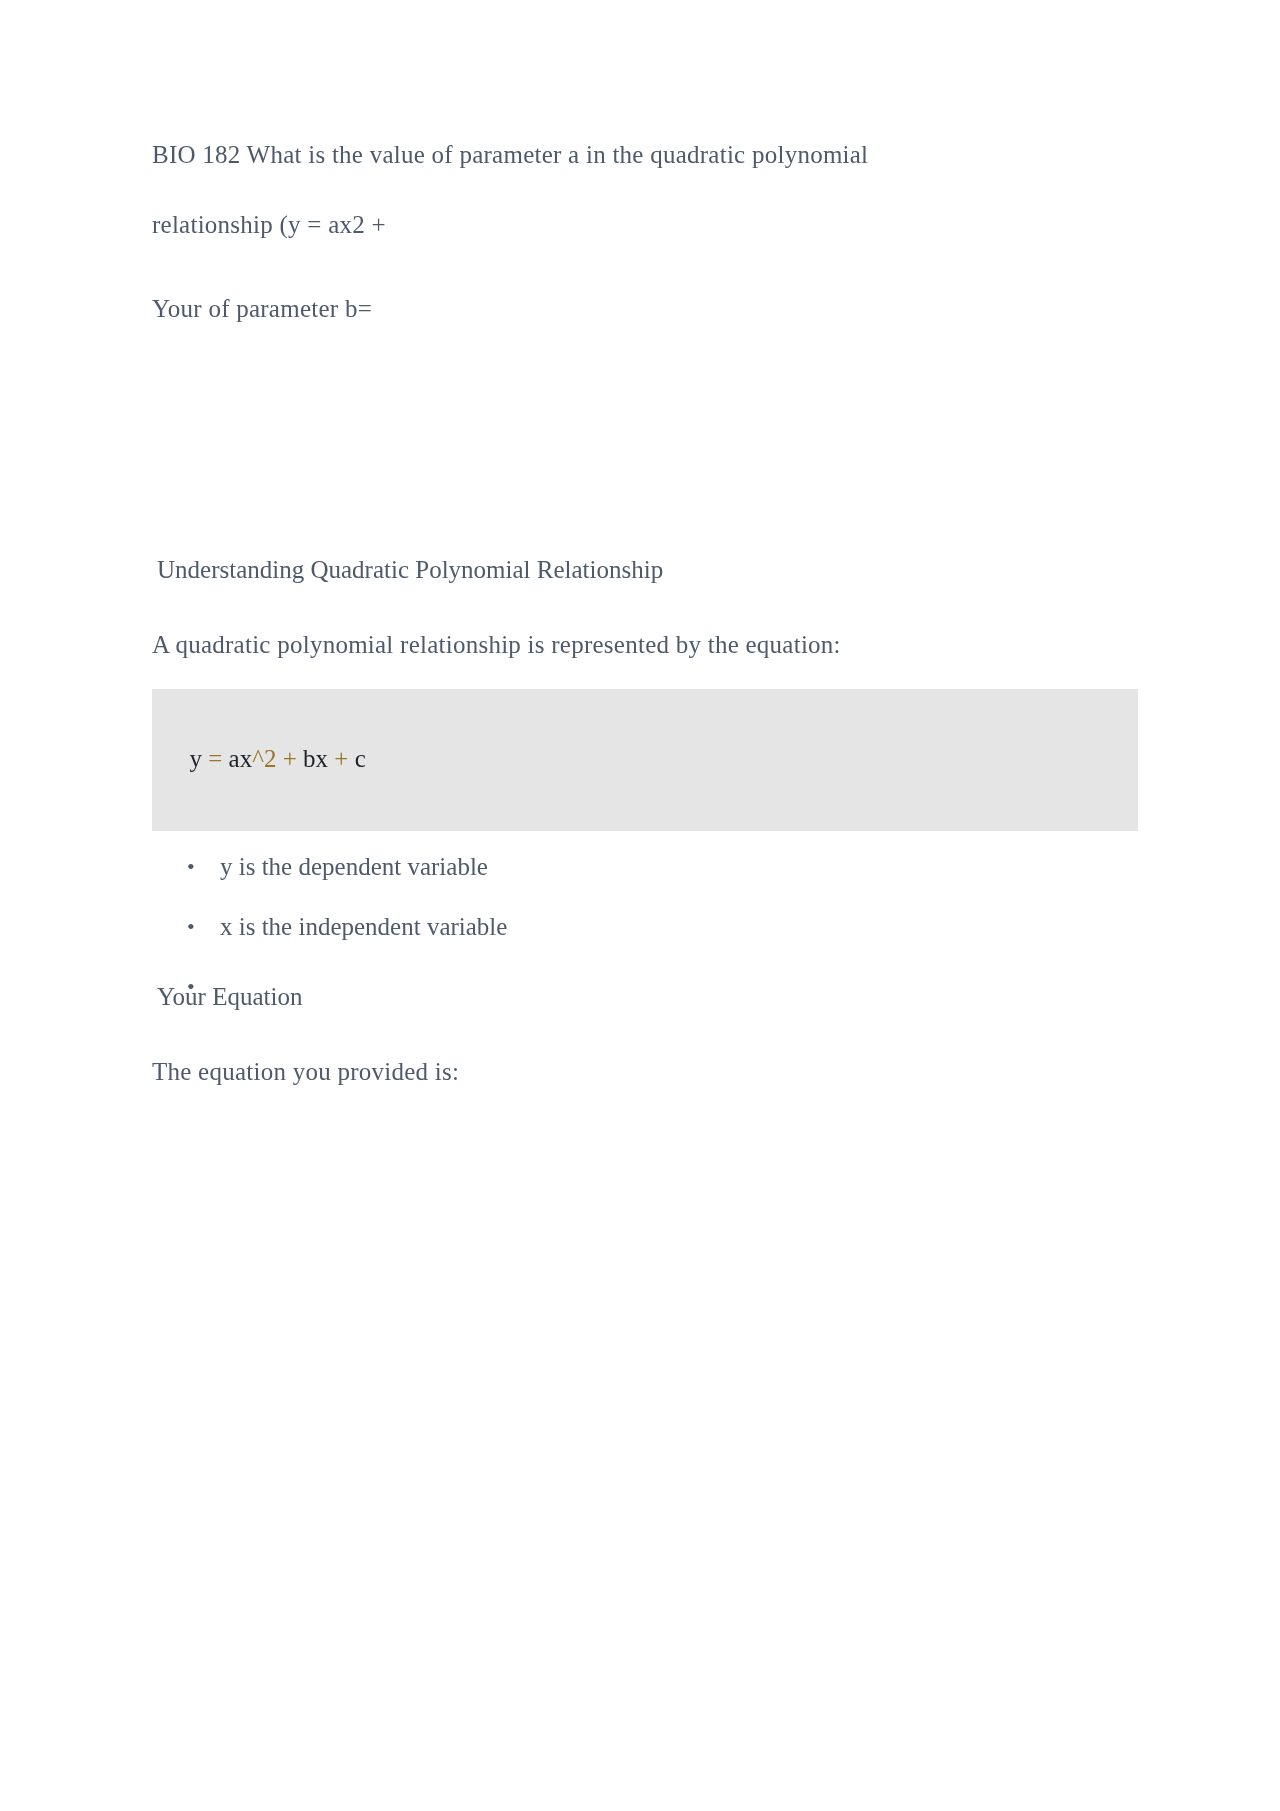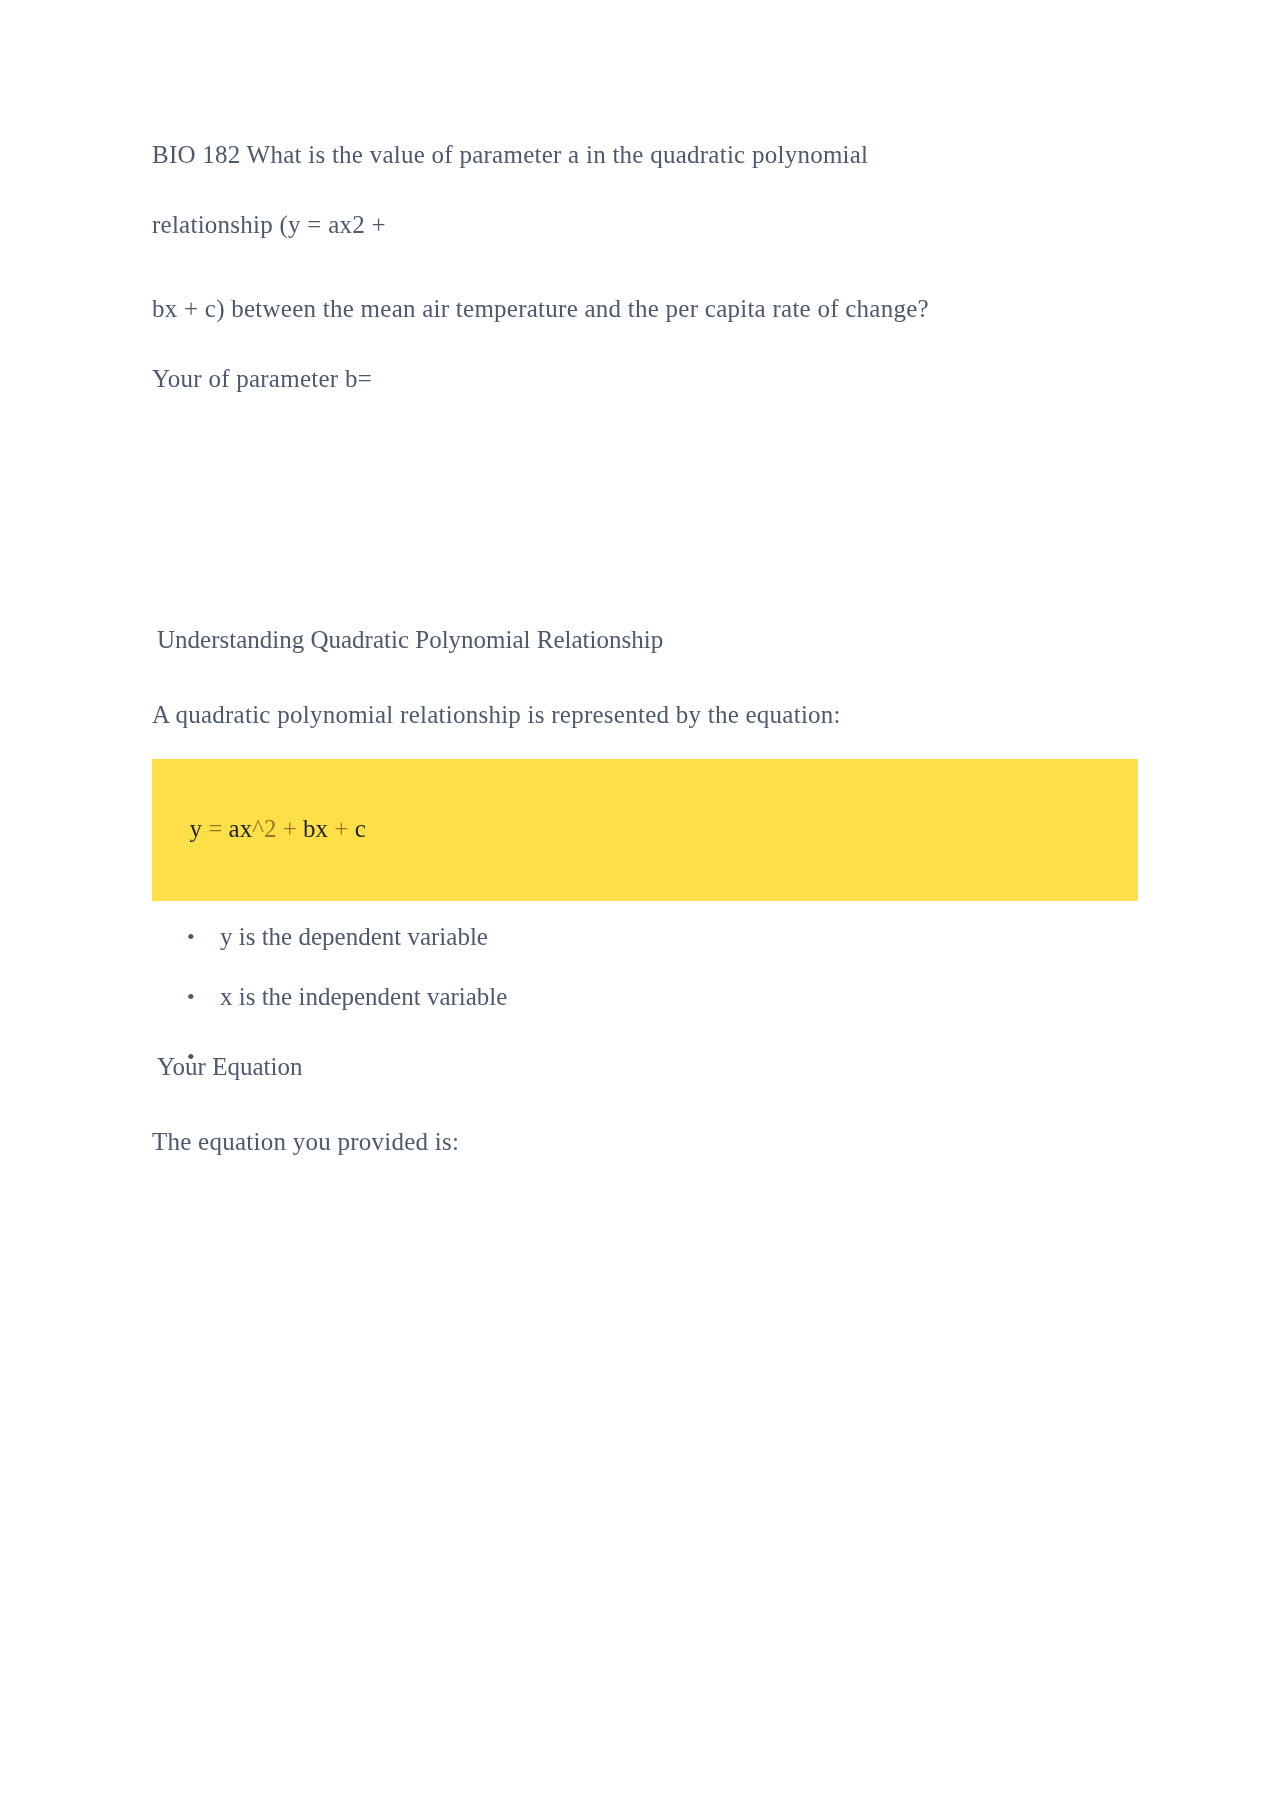--- a/index.html
+++ b/index.html
@@ -41,21 +41,21 @@
   .heading {
     font-size: 25px;
     line-height: 70px;
     color: #4e5a6b;
     margin: 5px;
     font-weight: normal;
   }
 
   
   .codeblock {
-    background: #fde047;
+    background: #e5e5e5;
     font-family: "Liberation Serif", "DejaVu Serif", serif;
     font-size: 25px;
     line-height: 44px;
     padding: 4px 0 6px 0;
     margin: 9px 0 6px 0;
     width: 986px;
     color: #2f2f33;
     white-space: pre;
     overflow: hidden;
   }
@@ -92,21 +92,20 @@
 </style>
 </head>
 <body>
 
 <div class="page">
 
   <div>
     <p class="para">BIO 182 What is the value of parameter a in the quadratic polynomial</p>
     <p class="para">relationship (y = ax2 +</p>
     <div class="spacer-14"></div>
-    <p class="para">bx + c) between the mean air temperature and the per capita rate of change?</p>
     <p class="para">Your of parameter b=</p>
   </div>
 
   <div class="block-gap-lg"></div>
 
   <div>
 
     <h2 class="heading">Understanding Quadratic Polynomial Relationship</h2>
 
     <p class="para">A quadratic polynomial relationship is represented by the equation:</p>

